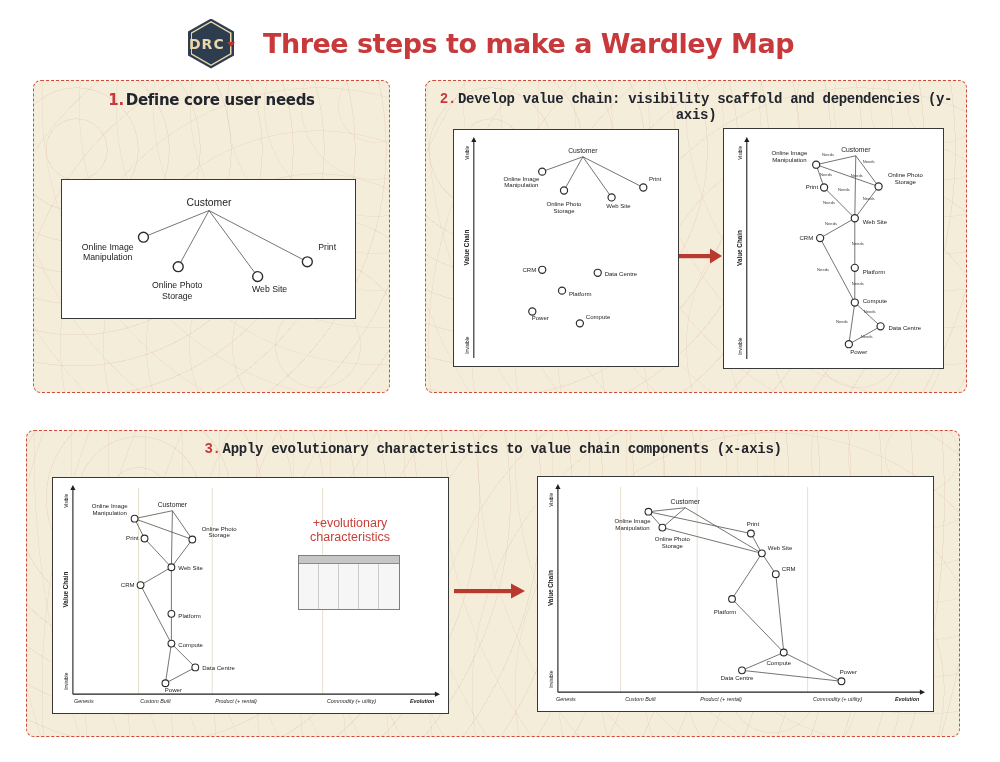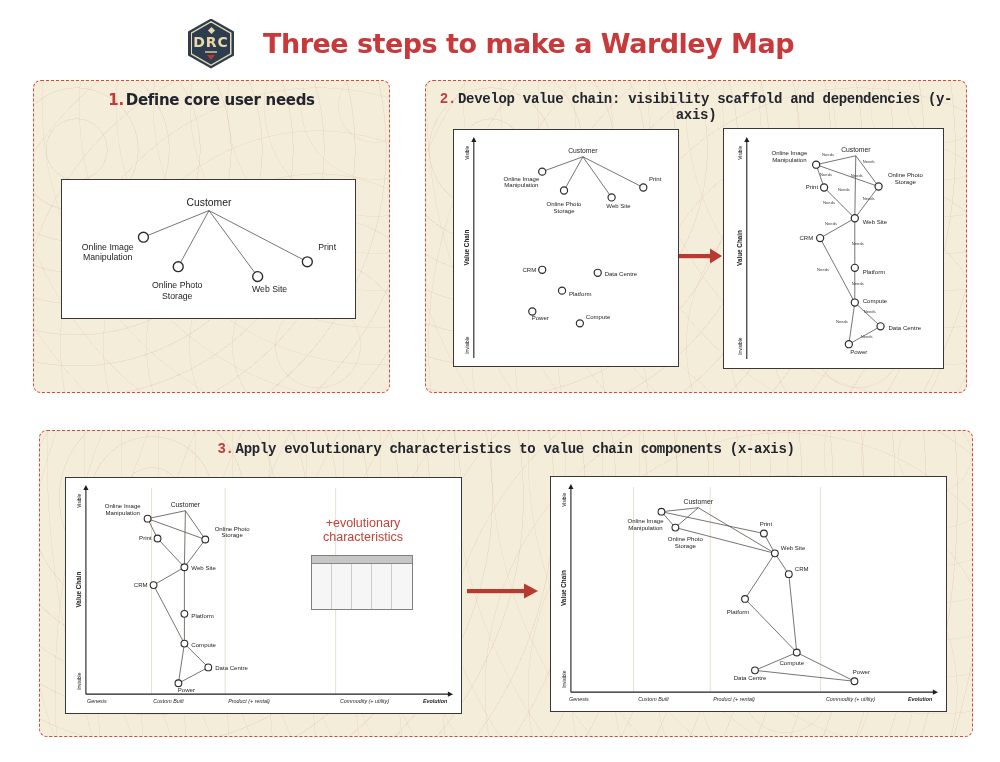--- a/index.html
+++ b/index.html
@@ -6,36 +6,36 @@
   body{width:1000px;height:762px;background:#ffffff;font-family:"Liberation Sans",sans-serif;position:relative;overflow:hidden;}
   .page{position:absolute;inset:0;}
 
   
   .hdr{position:absolute;left:188px;top:12px;display:flex;align-items:center;gap:13px;}
   .logo{position:relative;width:46px;height:50px;}
   .hex{position:absolute;clip-path:polygon(50% 0,100% 26%,100% 74%,50% 100%,0 74%,0 26%);}
   .hex1{inset:0;background:#2d3c4e;}
   .hex2{inset:2.5px;background:#e9d8a9;}
   .hex3{inset:4px;background:#2d3c4e;}
-  .logo-content{position:absolute;inset:0;display:flex;flex-direction:column;align-items:center;justify-content:center;gap:1px;z-index:2;}
+  .logo-content{position:absolute;inset:0;display:flex;align-items:center;gap:1px;z-index:2;}
   .logo-diamond{width:5px;height:5px;background:#e9d8a9;transform:rotate(45deg);margin-bottom:1px;}
   .logo-text{color:#e9d8a9;font-weight:bold;font-size:14px;letter-spacing:1px;line-height:1;font-family:"DejaVu Sans",sans-serif;}
   .logo-dash{width:12px;height:2px;background:#cdbd93;opacity:.8;margin-top:1px;}
   .logo-tri{width:0;height:0;border-left:4px solid transparent;border-right:4px solid transparent;border-top:5px solid #b9392e;margin-top:1px;}
   .title{margin:16px;font-family:"DejaVu Sans",sans-serif;font-weight:bold;font-size:27px;letter-spacing:-0.5px;color:#c8393b;}
 
   
   .panel{position:absolute;background-color:#f4edda;border:1.6px dashed #d2493d;border-radius:8px;box-sizing:border-box;
     background-image:
       repeating-radial-gradient(circle at 12% 22%, rgba(201,124,113,0) 0 30px, rgba(201,124,113,0.12) 30px 31px),
       repeating-radial-gradient(circle at 80% 85%, rgba(201,124,113,0) 0 42px, rgba(201,124,113,0.10) 42px 43px),
       repeating-radial-gradient(circle at 96% 8%,  rgba(201,124,113,0) 0 36px, rgba(201,124,113,0.09) 36px 37px);}
   .panel1{left:33px;top:80px;width:357px;height:313px;padding-left:44px;}
   .panel2{left:425px;top:80px;width:542px;height:313px;}
-  .panel3{left:39px;top:430px;width:934px;height:307px;}
+  .panel3{left:26px;top:430px;width:934px;height:307px;}
   .ptitle{margin:0;position:absolute;left:0;right:0;top:10px;text-align:center;color:#22252d;font-family:"DejaVu Sans",sans-serif;font-weight:bold;letter-spacing:-0.3px;}
   .panel1 .ptitle{font-size:15px;}
   .panel2 .ptitle,.panel3 .ptitle{font-size:14px;font-family:Liberation Mono, monospace;}
   .pnum{color:#c8393b;margin-right:2px;}
 
   
   .wbox{position:absolute;background:#ffffff;border:1.6px solid #383838;box-sizing:border-box;}
   svg.map{position:absolute;inset:0;width:100%;height:100%;font-family:"Liberation Sans",sans-serif;}
 
   

